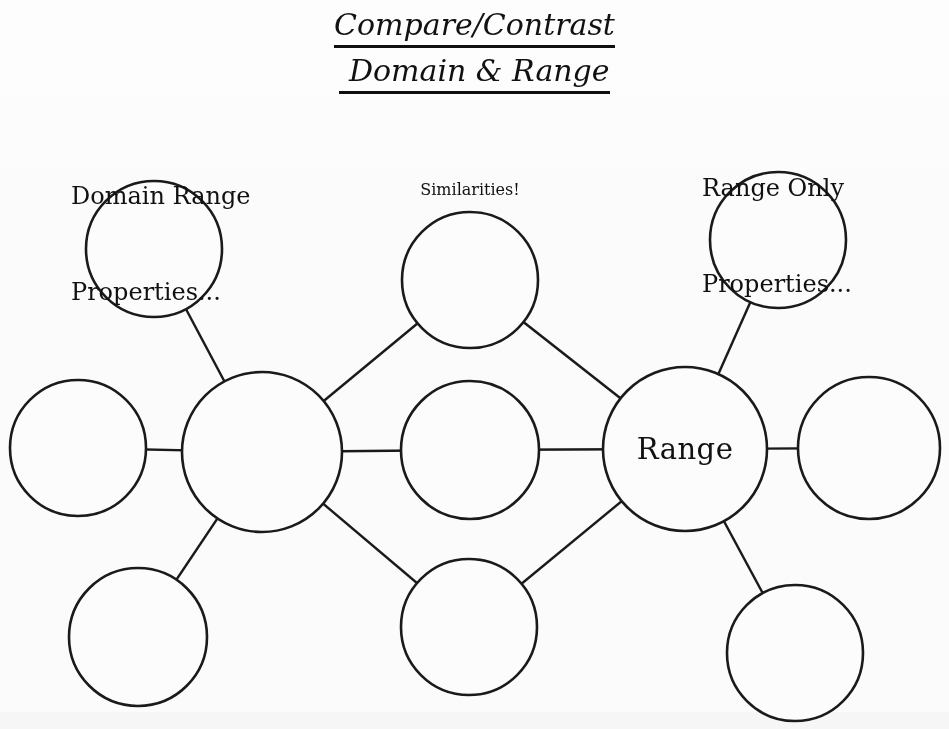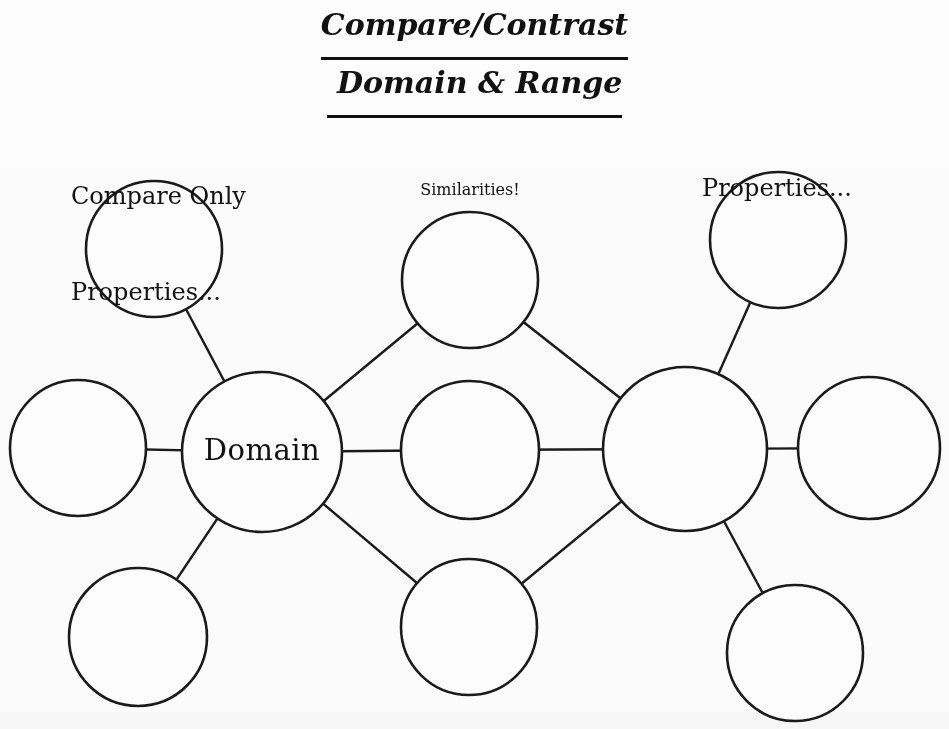--- a/index.html
+++ b/index.html
@@ -37,25 +37,25 @@
     position: absolute;
     left: 0;
     top: 8px;
     width: 949px;
     text-align: center;
     line-height: 1;
   }
   .title-line {
     display: inline-block;
     font-size: 30px;
-    font-weight: bold;
+    font-weight: normal;
     font-style: italic;
     white-space: pre;
     border-bottom: 3px solid #101010;
-    padding-bottom: 15px;
+    padding-bottom: 3px;
     line-height: 34px;
   }
   .title-line.second { margin-top: 6px; }
 
   .corner-label {
     position: absolute;
     font-size: 24px;
     line-height: 32px;
     white-space: pre;
   }
@@ -117,26 +117,27 @@
       <circle cx="869" cy="448" r="71" fill="#fcfcfc" stroke="#1a1a1a" stroke-width="2.6"></circle>
       <circle cx="795" cy="653" r="68" fill="#fcfcfc" stroke="#1a1a1a" stroke-width="2.6"></circle>
     </svg>
 
   <div class="title-block">
     <span class="title-line first">Compare/Contrast</span><br>
     <span class="title-line second"> Domain &amp; Range</span>
   </div>
 
   <div class="corner-label label-domain-only">
-    <span class="lbl-line">Compare Only</span>
+    <span class="lbl-line">Domain Range</span>
     <span class="lbl-line">Properties...</span>
   </div>
 
   <div class="label-similarities">Similarities!</div>
 
   <div class="corner-label label-range-only">
+    <span class="lbl-line">Range Only</span>
     <span class="lbl-line">Properties...</span>
   </div>
 
-  <div class="hub-label hub-label-domain">Domain</div>
 
+  <div class="hub-label hub-label-range">Range</div>
 
 </div>
 
 </body></html>

